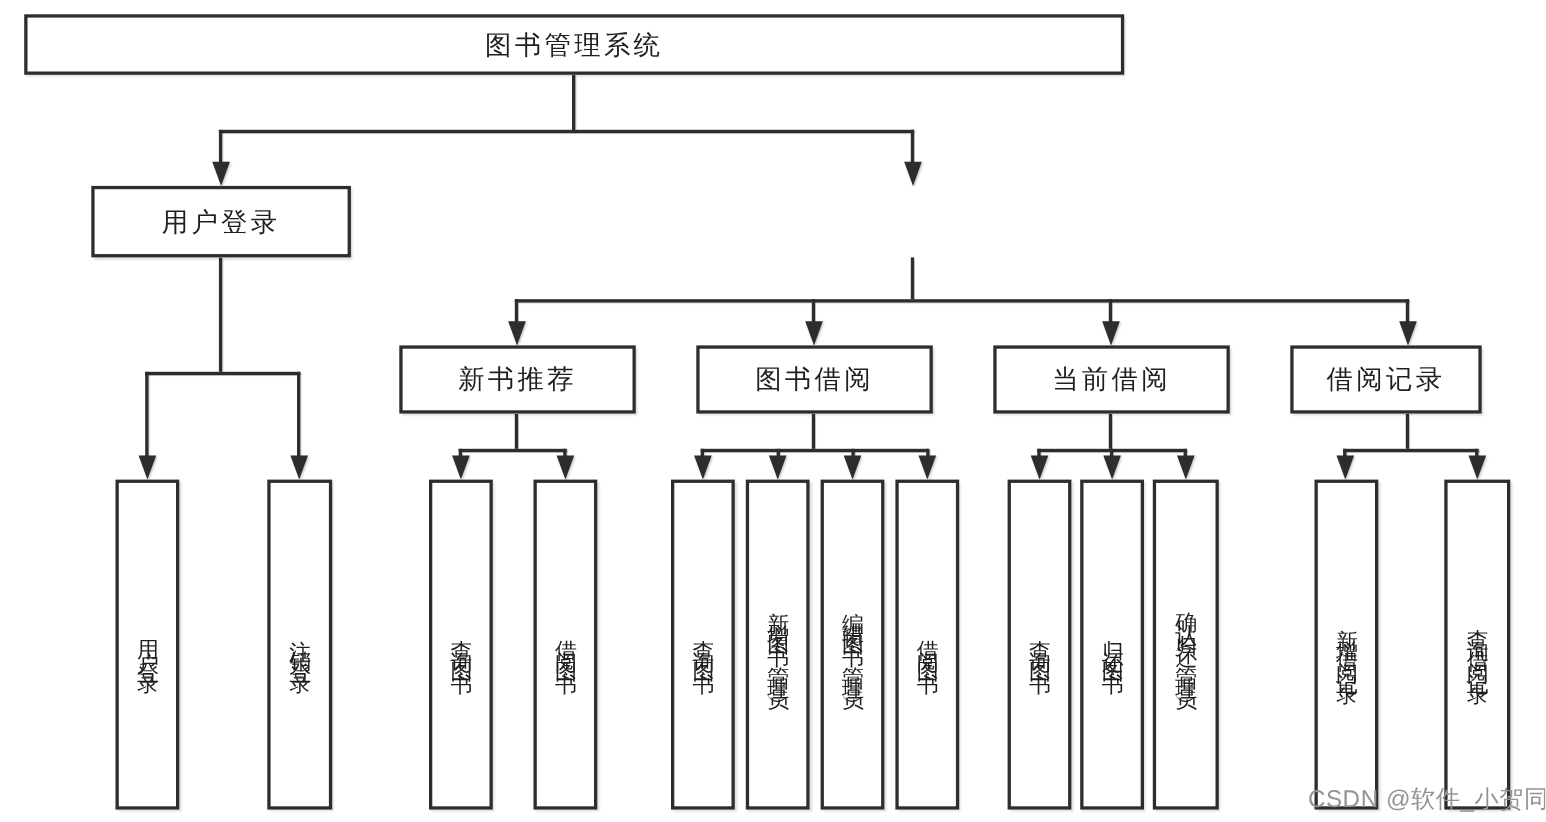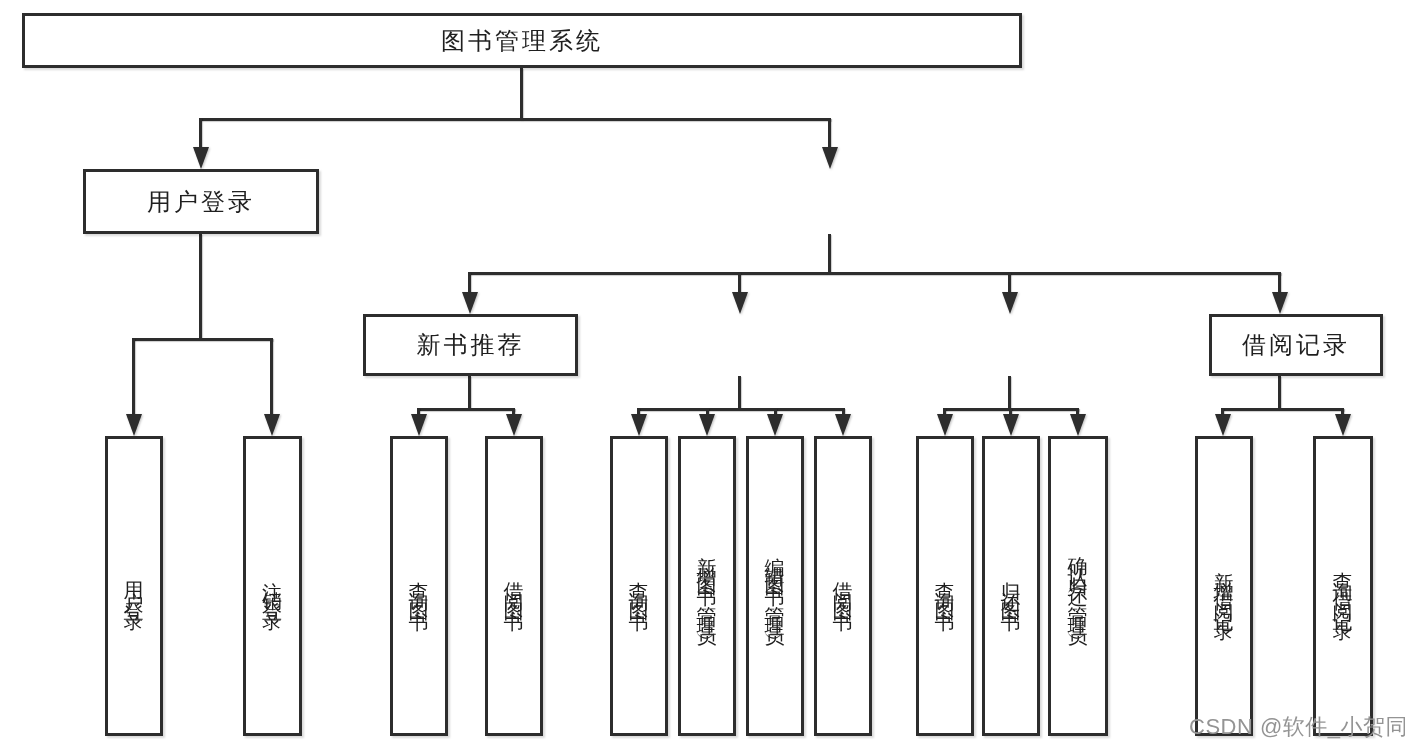--- a/index.html
+++ b/index.html
@@ -62,21 +62,23 @@
   <div class="vl" style="left:468px;top:272px;height:22px;"></div>
   <div class="ar" style="left:462px;top:292px;"></div>
   <div class="vl" style="left:738px;top:272px;height:22px;"></div>
   <div class="ar" style="left:732px;top:292px;"></div>
   <div class="vl" style="left:1008px;top:272px;height:22px;"></div>
   <div class="ar" style="left:1002px;top:292px;"></div>
   <div class="vl" style="left:1278px;top:272px;height:22px;"></div>
   <div class="ar" style="left:1272px;top:292px;"></div>
 
   <div class="box" style="left:363px;top:314px;width:215px;height:62px;">新书推荐</div>
-  <div class="box" style="left:1173px;top:314px;width:174px;height:62px;margin-left:36px;">借阅记录</div>
+  <div class="box" style="left:633px;top:314px;width:215px;height:62px;">图书借阅</div>
+  <div class="box" style="left:903px;top:314px;width:215px;height:62px;">当前借阅</div>
+  <div class="box" style="left:1173px;top:314px;width:174px;height:62px;">借阅记录</div>
 
   <div class="vl" style="left:468px;top:376px;height:32px;"></div>
   <div class="hl" style="left:417px;top:408px;width:98px;"></div>
   <div class="vl" style="left:417px;top:408px;height:10px;"></div>
   <div class="ar" style="left:411px;top:414px;"></div>
   <div class="vl" style="left:512px;top:408px;height:10px;"></div>
   <div class="ar" style="left:506px;top:414px;"></div>
 
   <div class="vl" style="left:738px;top:376px;height:32px;"></div>
   <div class="hl" style="left:637px;top:408px;width:207px;"></div>

